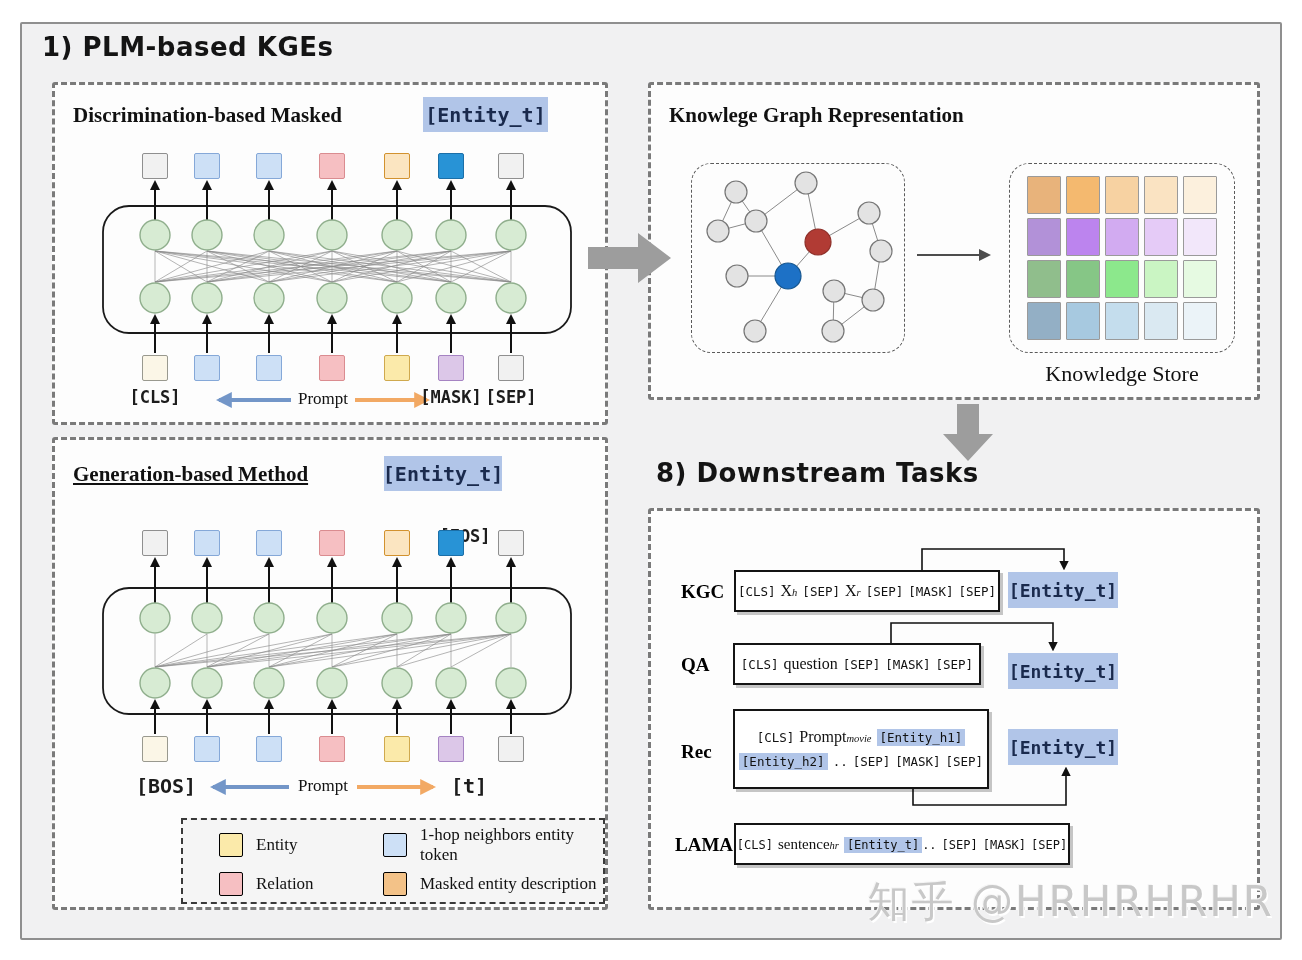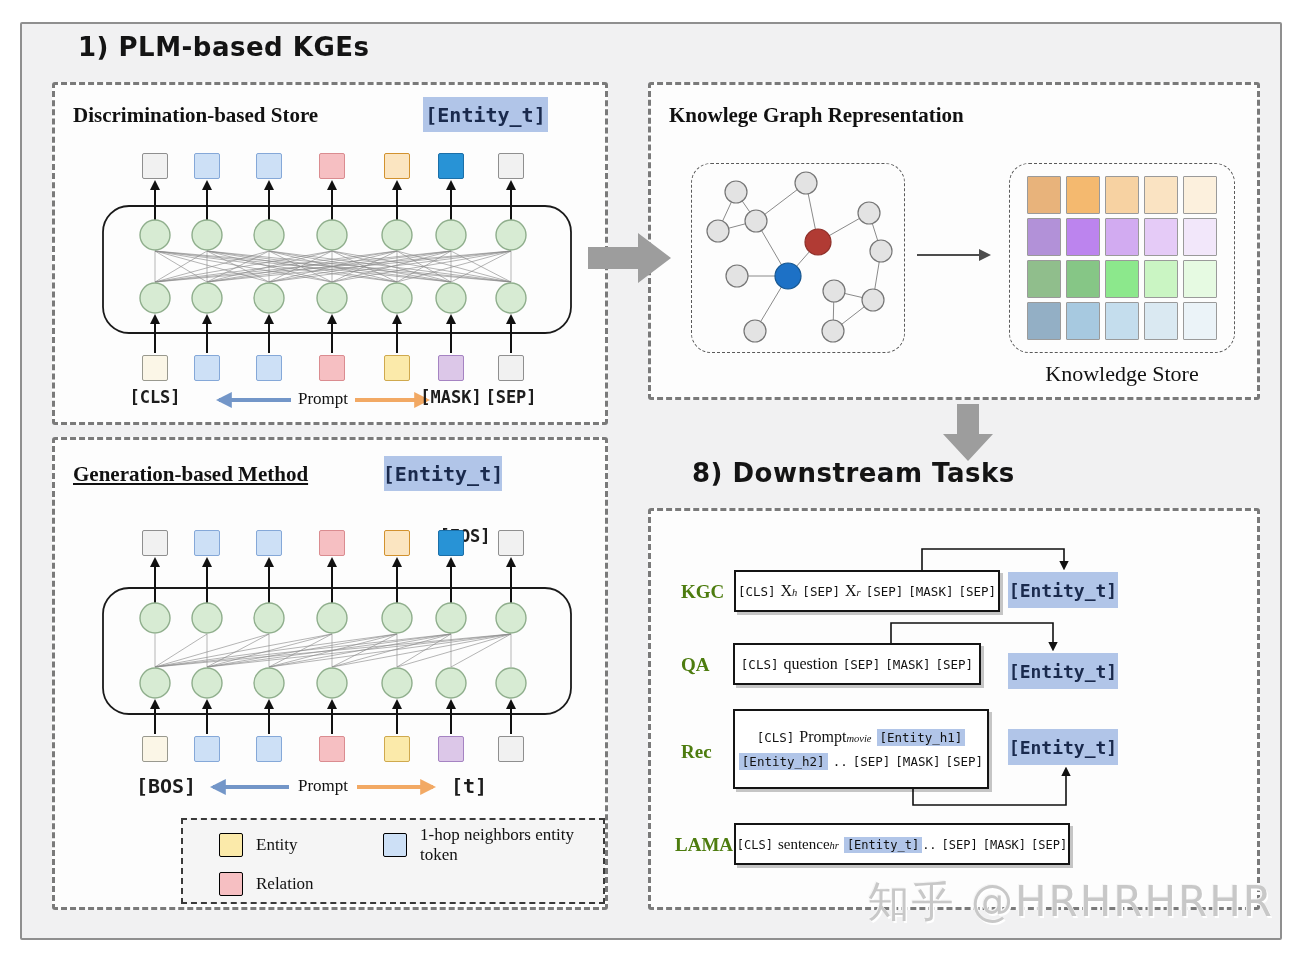--- a/index.html
+++ b/index.html
@@ -4,21 +4,21 @@
 <style>
   * { margin:0; padding:0; box-sizing:border-box; }
   html,body { background:#ffffff; width:1302px; height:960px; overflow:hidden;
               font-family:"Liberation Sans", sans-serif; }
   .stage { position:absolute; left:0; top:0; width:1302px; height:960px; }
 
   .frame { position:absolute; left:20px; top:22px; width:1262px; height:918px;
            background:var(--frame-bg); border:2px solid #8f8f8f; border-radius:2px; }
 
   .sec-title { position:absolute; font-family:"DejaVu Sans", sans-serif;
-               font-weight:bold; font-size:26px; color:#141414; letter-spacing:0.5px;margin-left:36px; }
+               font-weight:bold; font-size:26px; color:#141414; letter-spacing:0.5px; }
   #sec1-title { left:42px; top:32px; }
   #sec2-title { left:656px; top:458px; }
 
   .panel { position:absolute; background:var(--panel-bg);
            border:3px dashed #7a7a7a; border-radius:3px; }
   #disc-panel  { left:52px;  top:82px;  width:556px; height:343px; }
   #gen-panel   { left:52px;  top:437px; width:556px; height:473px; }
   #kg-panel    { left:648px; top:82px;  width:612px; height:318px; }
   #tasks-panel { left:648px; top:508px; width:612px; height:402px; }
 
@@ -60,21 +60,21 @@
   #store-box { left:358px; top:78px; width:226px; height:190px; }
   .store-grid { position:absolute; left:376px; top:91px; display:grid;
                 grid-template-columns:repeat(5,34px); grid-auto-rows:38px; gap:4px 5px; }
   .store-cell { border:1.5px solid #9a9a9a; border-radius:1px; }
   #store-label { position:absolute; left:358px; top:276px; width:226px; text-align:center;
                  font-family:"Liberation Serif", serif; font-size:22px; color:#111; }
 
   .big-arrow { position:absolute; }
 
   .task-label { position:absolute; font-family:"Liberation Serif", serif;
-                font-weight:bold; font-size:19px; color:#4d7c0f;text-align:right; }
+                font-weight:bold; font-size:19px; color:#000000;text-align:right; }
   .task-box { position:absolute; background:#fff; border:2px solid #141414;
               box-shadow:3px 3px 0 rgba(0,0,0,0.22);
               display:flex; flex-direction:column; align-items:center; justify-content:center;
               gap:7px; white-space:nowrap; }
   .seq { display:flex; align-items:baseline; gap:5px;
          font-family:"DejaVu Sans Mono", monospace; font-size:12.5px; color:#111; }
   .seq .serif { font-family:"Liberation Serif", serif; font-size:16px; }
   .seq sup, .seq sub { font-family:"Liberation Serif", serif; font-style:italic; font-size:10.5px; }
   .hl { background:var(--badge-bg); padding:1px 3px; }
   .tight { display:inline-flex; align-items:baseline; gap:0; }
@@ -87,21 +87,21 @@
 </style>
 </head>
 <body>
 
 <div class="stage">
   <div class="frame"></div>
 
   <div class="sec-title" id="sec1-title">1) PLM-based KGEs</div>
 
   <div class="panel" id="disc-panel">
-    <div class="method-title" style="top:18px;">Discrimination-based Store</div>
+    <div class="method-title" style="top:18px;">Discrimination-based Masked</div>
     <div class="entity-badge hdr-badge" style="left:368px;top:12px;width:125px;height:35px;">[Entity_t]</div>
 
     <svg class="panel-svg" id="disc-svg" width="556" height="343">
       <defs>
         <marker id="m-disc" markerWidth="5" markerHeight="5" refX="4" refY="2.5" orient="auto">
             <path d="M0,0 L5,2.5 L0,5 Z" fill="#111"></path>
           </marker>
         <marker id="m-disc-b" markerWidth="4" markerHeight="4" refX="3.2" refY="2" orient="auto">
             <path d="M0,0 L4,2 L0,4 Z" fill="#7396C8"></path>
           </marker>
@@ -323,20 +323,24 @@
         <span class="legend-text">Entity</span>
       </div>
       <div class="legend-item">
         <span class="legend-swatch t-neighbor"></span>
         <span class="legend-text">1-hop neighbors entity token</span>
       </div>
       <div class="legend-item">
         <span class="legend-swatch t-relation"></span>
         <span class="legend-text">Relation</span>
       </div>
+      <div class="legend-item">
+        <span class="legend-swatch t-maskleg"></span>
+        <span class="legend-text">Masked entity description</span>
+      </div>
     </div>
   </div>
 
   <div class="panel" id="kg-panel">
     <div class="method-title" style="top:18px;">Knowlege Graph Representation</div>
 
     <div class="sub-box" id="graph-box"></div>
     <svg style="position:absolute;left:40px;top:78px;" width="214" height="190">
       <g stroke="#8a8a8a" stroke-width="1">
         <line x1="45" y1="29" x2="27" y2="68"></line>

